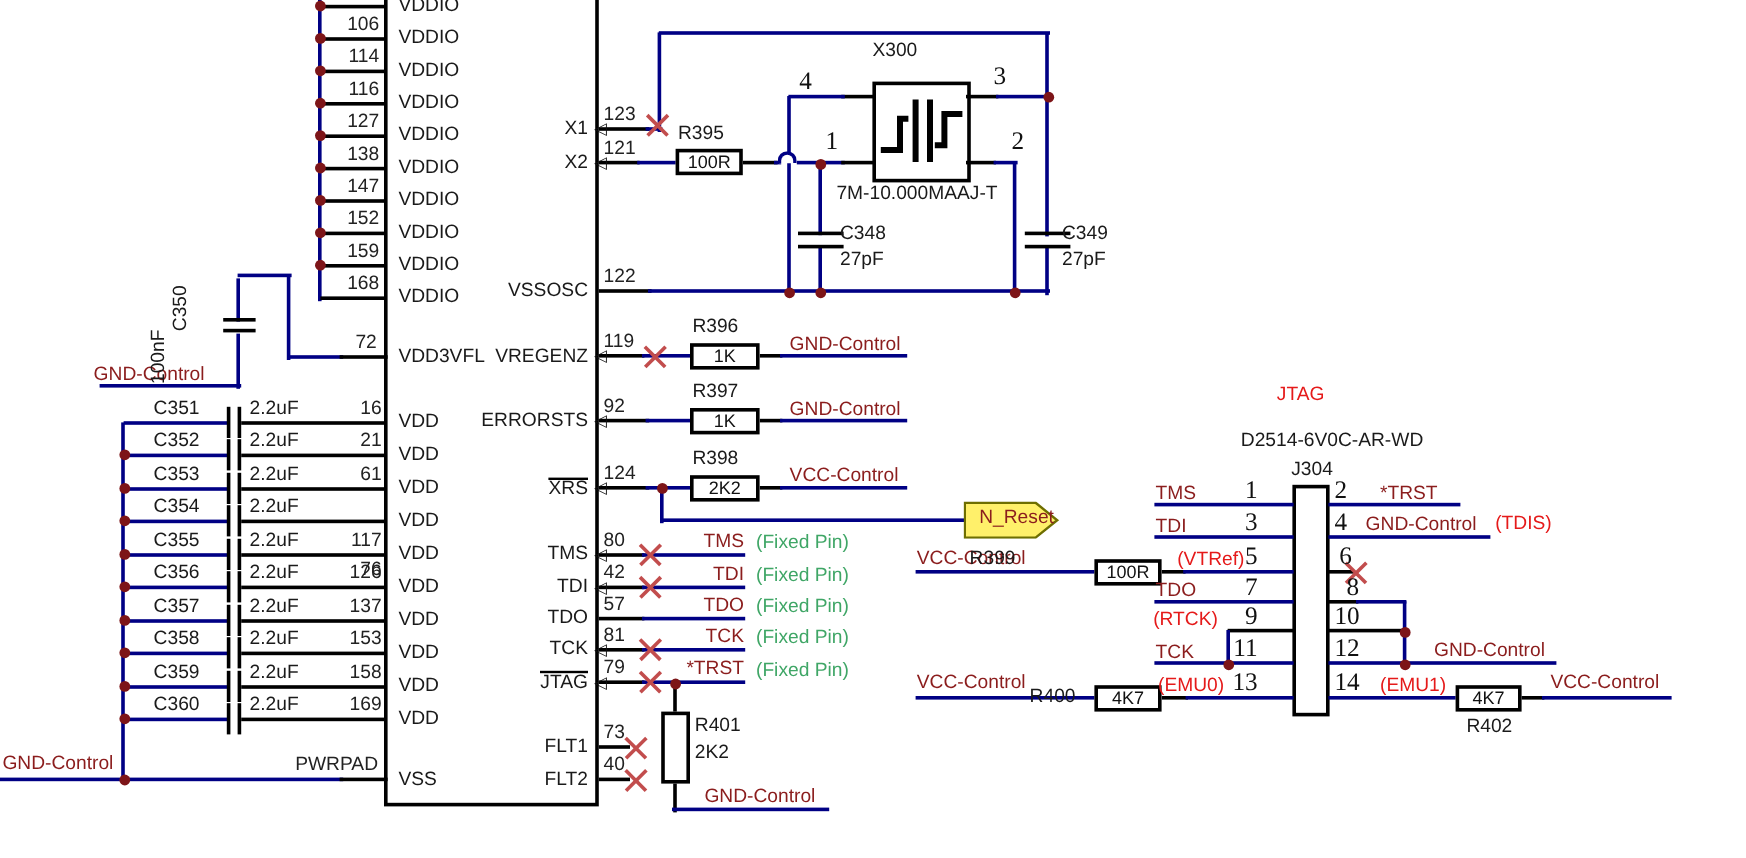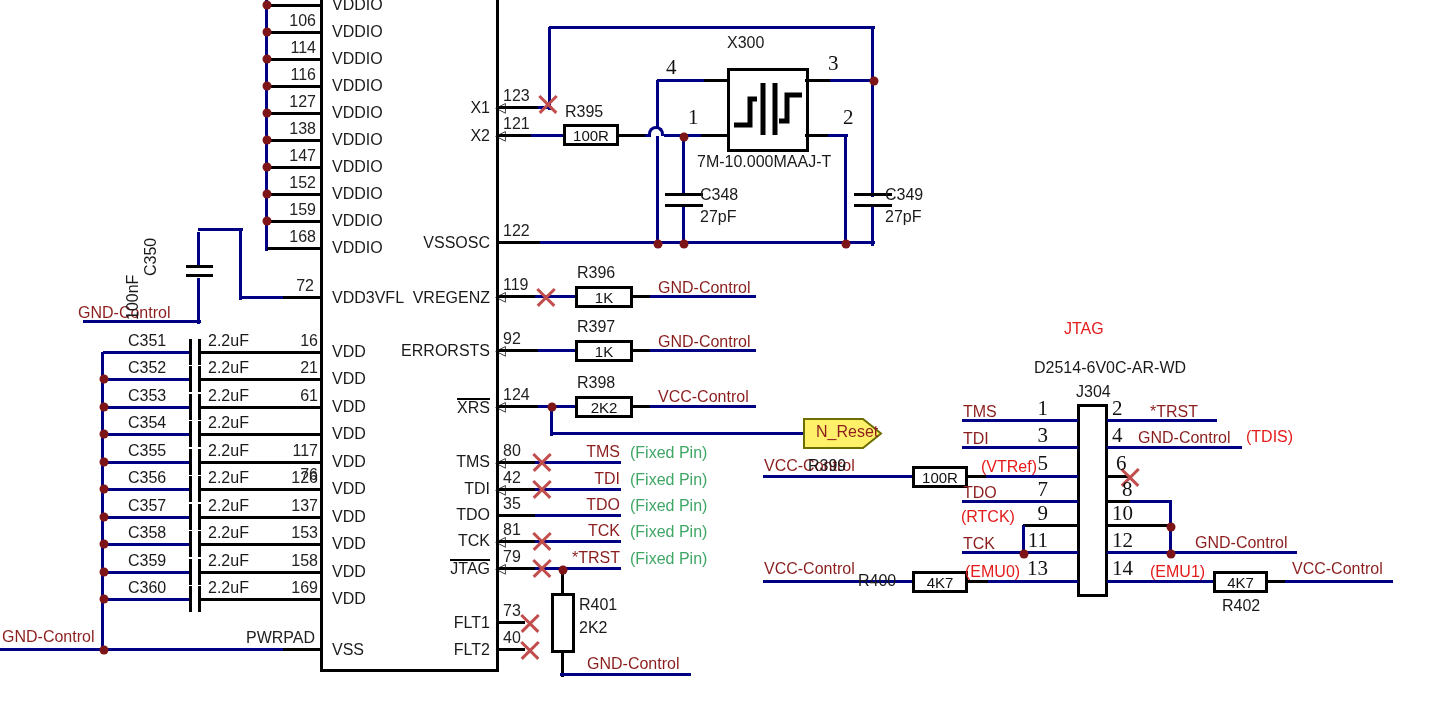--- a/index.html
+++ b/index.html
@@ -411,21 +411,21 @@
     <div class="t net ra" style="left: 552px; top: 443px; width: 68px;">TMS</div>
     <div class="t grn" style="left: 630px; top: 444px;">(Fixed Pin)</div>
     <div class="bw" style="left: 499px; top: 488px; width: 38px; height: 3px;"></div>
     <div class="w" style="left: 535px; top: 488px; width: 86px; height: 3px;"></div>
     <div class="t num" style="left: 503px; top: 469px;">42</div>
     <div class="t ra" style="left: 420px; top: 480px; width: 70px;">TDI</div>
     <div class="t net ra" style="left: 552px; top: 470px; width: 68px;">TDI</div>
     <div class="t grn" style="left: 630px; top: 471px;">(Fixed Pin)</div>
     <div class="bw" style="left: 499px; top: 514px; width: 38px; height: 3px;"></div>
     <div class="w" style="left: 535px; top: 514px; width: 86px; height: 3px;"></div>
-    <div class="t num" style="left: 503px; top: 495px;">35</div>
+    <div class="t num" style="left: 503px; top: 495px;">57</div>
     <div class="t ra" style="left: 420px; top: 506px; width: 70px;">TDO</div>
     <div class="t net ra" style="left: 552px; top: 496px; width: 68px;">TDO</div>
     <div class="t grn" style="left: 630px; top: 497px;">(Fixed Pin)</div>
     <div class="bw" style="left: 499px; top: 540px; width: 38px; height: 3px;"></div>
     <div class="w" style="left: 535px; top: 540px; width: 86px; height: 3px;"></div>
     <div class="t num" style="left: 503px; top: 521px;">81</div>
     <div class="t ra" style="left: 420px; top: 532px; width: 70px;">TCK</div>
     <div class="t net ra" style="left: 552px; top: 522px; width: 68px;">TCK</div>
     <div class="t grn" style="left: 630px; top: 523px;">(Fixed Pin)</div>
     <div class="bw" style="left: 499px; top: 567px; width: 38px; height: 3px;"></div>

